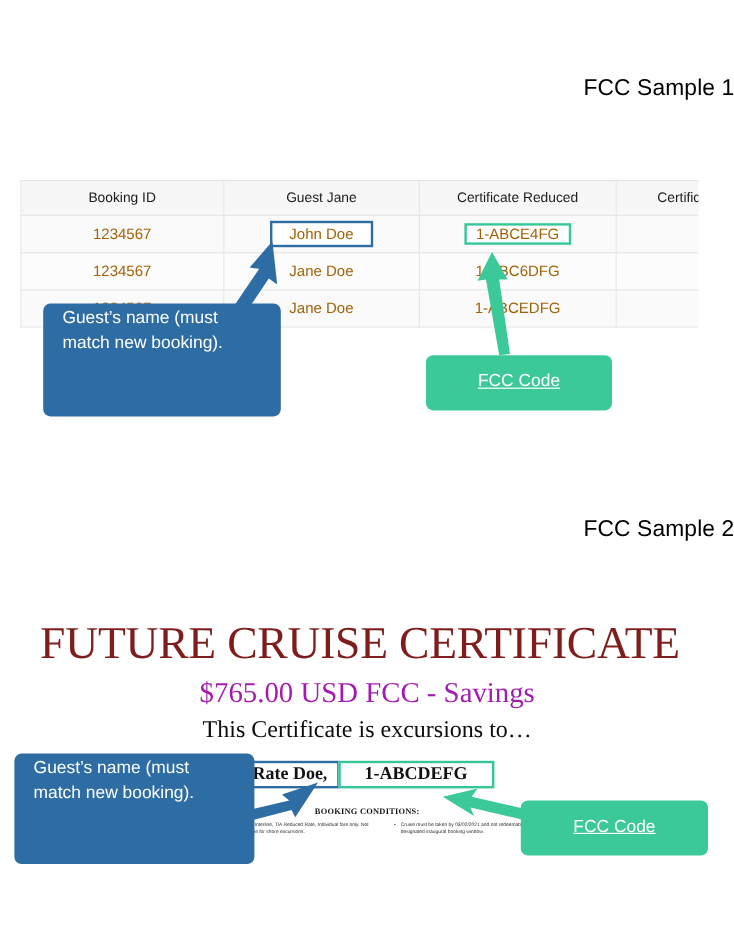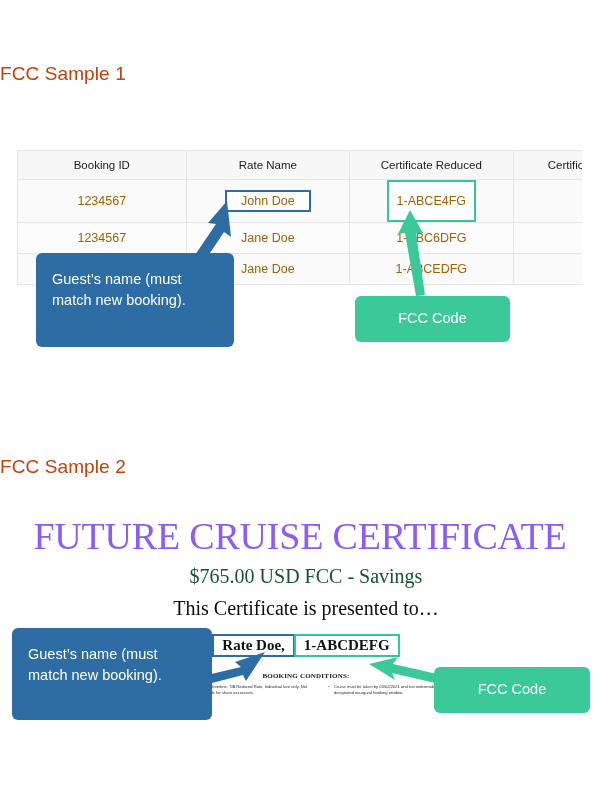--- a/index.html
+++ b/index.html
@@ -14,29 +14,29 @@
     font-family: "Liberation Sans", sans-serif;
     color: #111111;
     overflow: hidden;
   }
 
   
   .section-title {
     position: absolute;
     left: 0;
     width: 612px;
-    text-align: left;
+    text-align: right;
     font-family: "Liberation Sans", sans-serif;
     font-size: 19px;
     font-weight: 400;
-    color: #c2410c;
+    color: #000000;
     letter-spacing: 0.1px;
   }
   #title1 { top: 63px; }
-  #title2 { top: 456px; }
+  #title2 { top: 431px; }
 
   
   #fcc-table {
     position: absolute;
     left: 17px;
     top: 150px;
     width: 660px;
     border-collapse: collapse;
     table-layout: fixed;
     font-size: 12.5px;
@@ -75,37 +75,37 @@
   .hl-blue {
     display: inline-block;
     border: 2px solid #2d6da3;
     padding: 2px 14px;
     background: #ffffff;
     line-height: 1.15;
   }
   .hl-green {
     display: inline-block;
     border: 2px solid #35c79a;
-    padding: 12px 8px;
+    padding: 0 8px;
     background: #ffffff;
     line-height: 1.15;
   }
 
   
   .callout {
     position: absolute;
     border-radius: 6px;
     color: #ffffff;
     font-size: 14px;
     line-height: 1.45;
-    padding: 16px 16px;
+    padding: 2px 16px;
     box-sizing: border-box;
   }
   .callout.blue { background: #2e6da4; }
-  .callout.green { background: #3bc99a; }
+  .callout.green { background: #3bc99a; text-decoration: underline; }
 
   #callout-name-1 {
     left: 36px; top: 253px;
     width: 198px; height: 94px;
     font-size: 14.5px;
   }
   #callout-code-1 {
     left: 355px; top: 296px;
     width: 155px; height: 46px;
     text-align: center;
@@ -130,30 +130,30 @@
   
   .cert-title {
     position: absolute;
     left: 0; top: 514px;
     width: 600px;
     text-align: center;
     font-family: "Liberation Serif", serif;
     font-size: 38px;
     font-weight: 400;
     letter-spacing: -0.2px;
-    color: #8b5cf6;
+    color: #7f1d1d;
   }
   .cert-sub1 {
     position: absolute;
     left: 0; top: 565px;
     width: 612px;
     text-align: center;
     font-family: "Liberation Serif", serif;
-    font-size: 20px;
-    color: #14532d;
+    font-size: 24px;
+    color: #a21caf;
   }
   .cert-sub2 {
     position: absolute;
     left: 0; top: 597px;
     width: 612px;
     text-align: center;
     font-family: "Liberation Serif", serif;
     font-size: 20px;
     color: #0d0d0d;
   }
@@ -161,21 +161,21 @@
     position: absolute;
     left: 0; top: 634px;
     width: 612px;
     text-align: center;
     font-family: "Liberation Serif", serif;
     font-size: 15px;
     font-weight: bold;
     white-space: nowrap;
   }
   #cert-line .hl-blue { padding: 1px 8px; }
-  #cert-line .hl-green { padding: 1px 8px; margin-left: -1px; }
+  #cert-line .hl-green { padding: 1px 20px; margin-left: -1px; }
 
   .bc-heading {
     position: absolute;
     left: 0; top: 672px;
     width: 612px;
     text-align: center;
     font-family: "Liberation Serif", serif;
     font-size: 7px;
     font-weight: bold;
     letter-spacing: 0.2px;
@@ -202,21 +202,21 @@
   <table id="fcc-table" style="top:0;">
     <colgroup>
       <col style="width:163px">
       <col style="width:158px">
       <col style="width:158px">
       <col style="width:158px">
     </colgroup>
     <thead>
       <tr>
         <th>Booking ID</th>
-        <th>Rate Name</th>
+        <th>Guest Jane</th>
         <th>Certificate Reduced</th>
         <th>Certificate Amount</th>
       </tr>
     </thead>
     <tbody>
       <tr>
         <td>1234567</td>
         <td>
           <span class="hl-blue">John Doe</span>
         </td>
@@ -252,21 +252,21 @@
 <div class="callout blue" id="callout-name-1">Guest’s name (must match new booking).</div>
 
 <div class="callout green" id="callout-code-1">FCC Code</div>
 
 <div class="section-title" id="title2">FCC Sample 2</div>
 
 <div class="cert-title">FUTURE CRUISE CERTIFICATE</div>
 
 <div class="cert-sub1">$765.00 USD FCC - Savings</div>
 
-<div class="cert-sub2">This Certificate is presented to…</div>
+<div class="cert-sub2">This Certificate is excursions to…</div>
 
 <div id="cert-line">
   <span class="hl-blue">Rate Doe,</span><span class="hl-green">1-ABCDEFG</span>
 </div>
 
 <div class="bc-heading">BOOKING CONDITIONS:</div>
 
 <div class="fineprint" id="fp-left">Cruises, Interline, T/A Reduced Rate, Individual fare only. Not Applicable for shore excursions.</div>
 
 <div class="fineprint" id="fp-mid-bullet">•</div>

